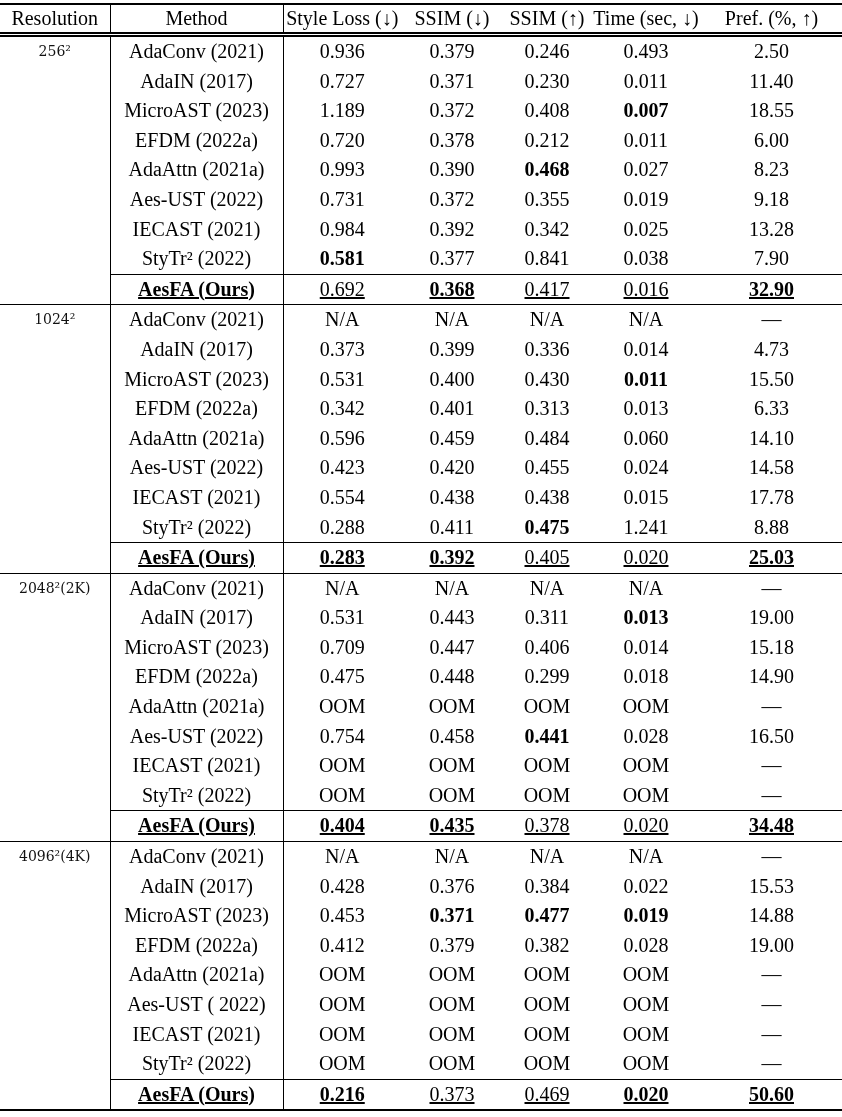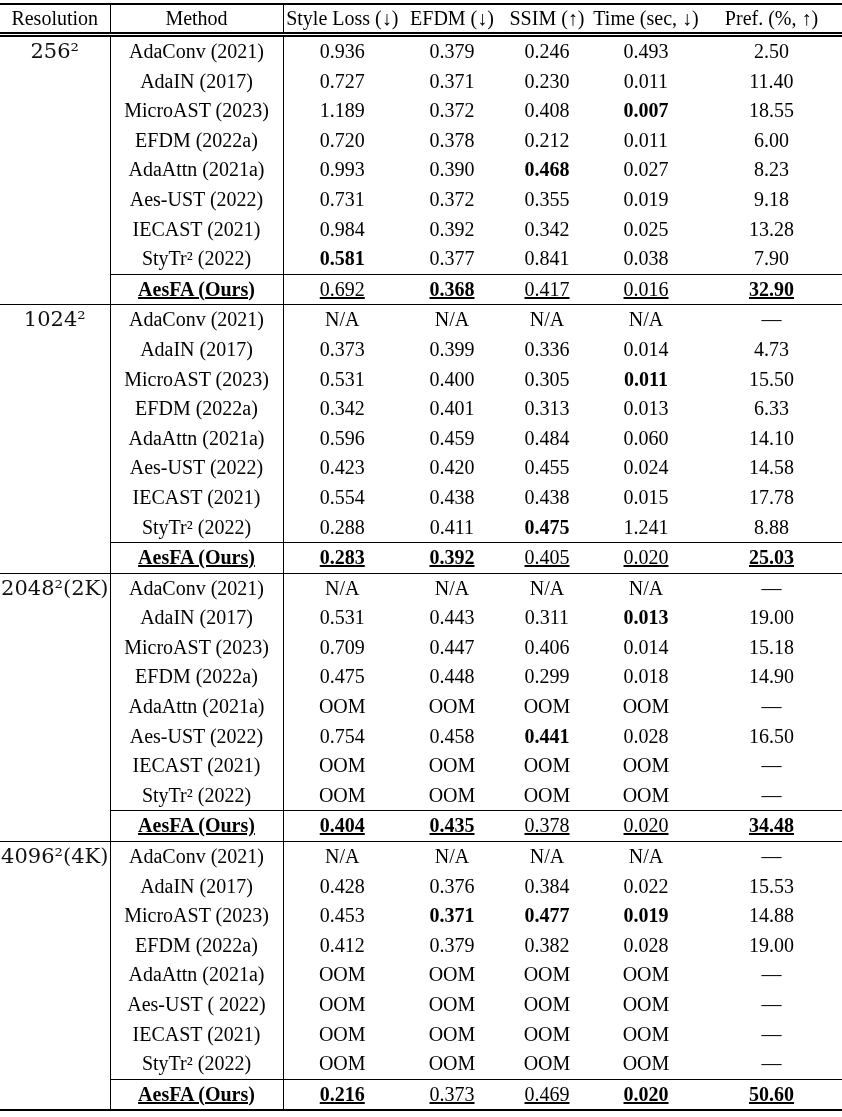--- a/index.html
+++ b/index.html
@@ -40,21 +40,21 @@
     padding: 0;
     text-align: center;
     white-space: nowrap;
     overflow: hidden;
   }
   .res-h, .res-cell { border-right: 1px solid #000; }
   .method-h, .method-cell { border-right: 1px solid #000; margin-top: 36px; }
   .res-cell {
     vertical-align: top;
     font-family: "DejaVu Serif", serif;
-    font-size: 21px;
+    font-size: 14px;
     color: #111;
   }
   tr.group-start > td { border-top: 1px solid #000; }
   tr.ours-row > td { border-top: 1px solid #000; text-decoration: underline; }
   .bold { font-weight: bold; }
 </style>
 </head>
 <body>
 
 <div class="page">
@@ -66,21 +66,21 @@
       <col style="width:102px">
       <col style="width:88px">
       <col style="width:110px">
       <col style="width:141px">
     </colgroup>
     <thead>
       <tr>
         <th class="res-h">Resolution</th>
         <th class="method-h">Method</th>
         <th>Style Loss (↓)</th>
-        <th>EFDM (↓)</th>
+        <th>SSIM (↓)</th>
         <th>SSIM (↑)</th>
         <th>Time (sec, ↓)</th>
         <th>Pref. (%, ↑)</th>
       </tr>
     </thead>
     <tbody id="table-body">
         <tr>
           <td rowspan="9" class="res-cell">256²</td>
           <td class="method-cell">AdaConv (2021)</td>
           <td class="val-cell">0.936</td>
@@ -167,21 +167,21 @@
           <td class="val-cell">0.373</td>
           <td class="val-cell">0.399</td>
           <td class="val-cell">0.336</td>
           <td class="val-cell">0.014</td>
           <td class="val-cell">4.73</td>
         </tr>
         <tr>
           <td class="method-cell">MicroAST (2023)</td>
           <td class="val-cell">0.531</td>
           <td class="val-cell">0.400</td>
-          <td class="val-cell">0.305</td>
+          <td class="val-cell">0.430</td>
           <td class="val-cell bold">0.011</td>
           <td class="val-cell">15.50</td>
         </tr>
         <tr>
           <td class="method-cell">EFDM (2022a)</td>
           <td class="val-cell">0.342</td>
           <td class="val-cell">0.401</td>
           <td class="val-cell">0.313</td>
           <td class="val-cell">0.013</td>
           <td class="val-cell">6.33</td>

